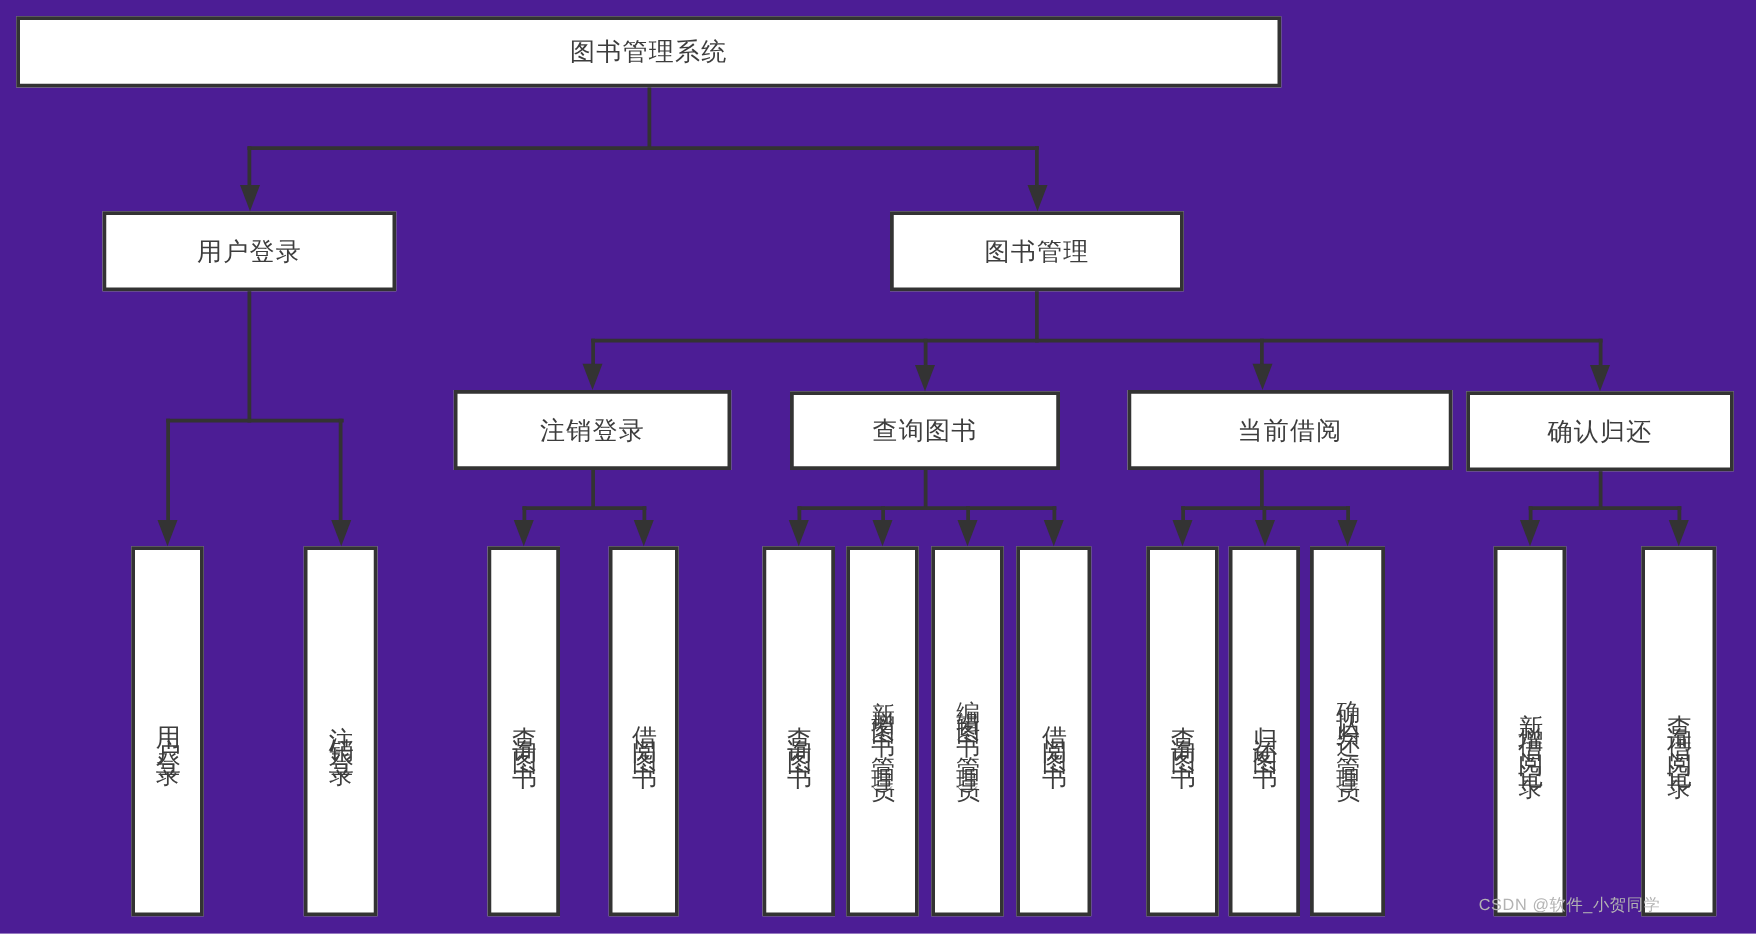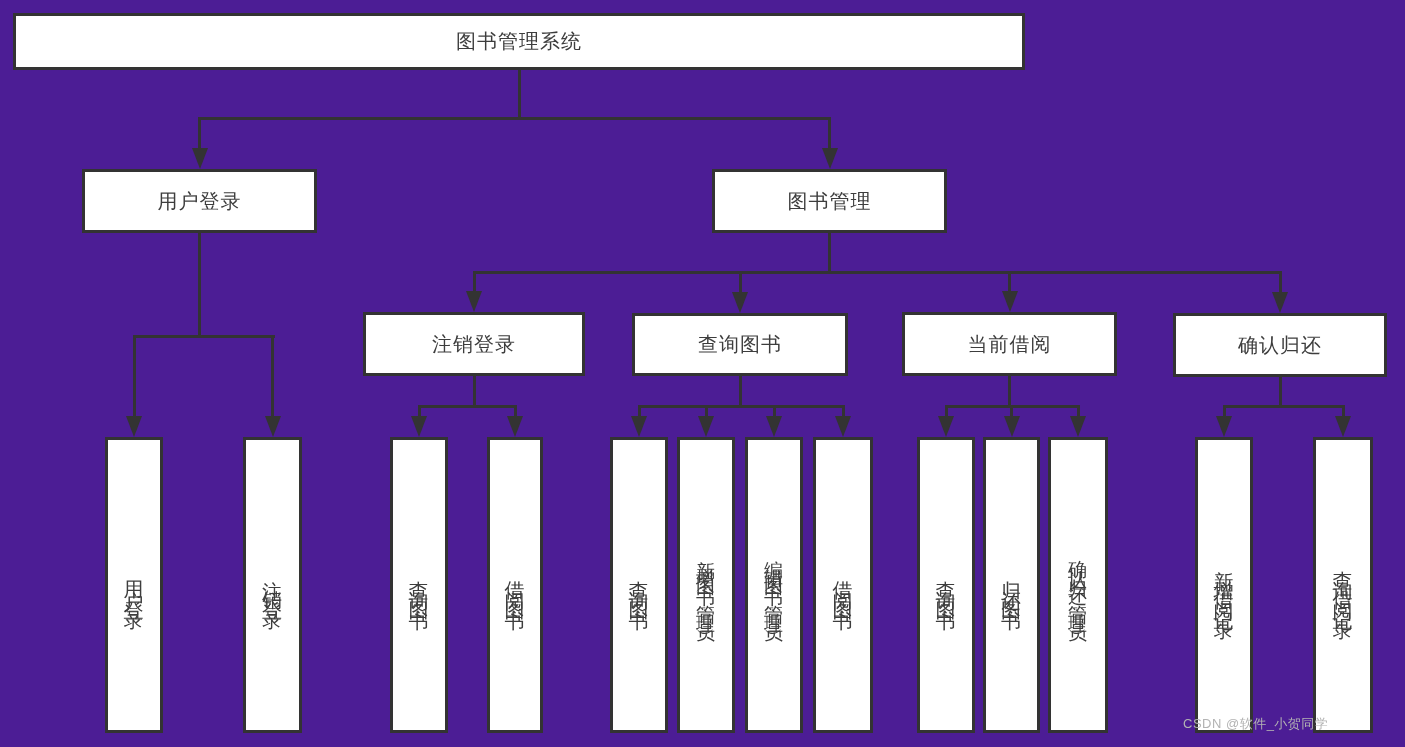--- a/index.html
+++ b/index.html
@@ -69,21 +69,21 @@
       </div>
       <div class="node" style="left: 712px; top: 169px; width: 235px; height: 64px; border-color: rgb(51, 51, 51); color: rgb(61, 61, 61);">
         <span class="lbl">图书管理</span>
       </div>
       <div class="node" style="left: 363px; top: 312px; width: 222px; height: 64px; border-color: rgb(51, 51, 51); color: rgb(61, 61, 61);">
         <span class="lbl">注销登录</span>
       </div>
       <div class="node" style="left: 632px; top: 313px; width: 216px; height: 63px; border-color: rgb(51, 51, 51); color: rgb(61, 61, 61);">
         <span class="lbl">查询图书</span>
       </div>
-      <div class="node" style="left: 902px; top: 312px; width: 215px; height: 64px; border-color: rgb(51, 51, 51); color: rgb(61, 61, 61);">
+      <div class="node" style="left: 902px; top: 312px; width: 260px; height: 64px; border-color: rgb(51, 51, 51); color: rgb(61, 61, 61);">
         <span class="lbl">当前借阅</span>
       </div>
       <div class="node" style="left: 1173px; top: 313px; width: 214px; height: 64px; border-color: rgb(51, 51, 51); color: rgb(61, 61, 61);">
         <span class="lbl">确认归还</span>
       </div>
       <div class="node v" style="left: 105px; top: 437px; width: 58px; height: 296px; border-color: rgb(51, 51, 51); color: rgb(61, 61, 61);">
         <span class="lbl">用户登录</span>
       </div>
       <div class="node v" style="left: 243px; top: 437px; width: 59px; height: 296px; border-color: rgb(51, 51, 51); color: rgb(61, 61, 61);">
         <span class="lbl">注销登录</span>

